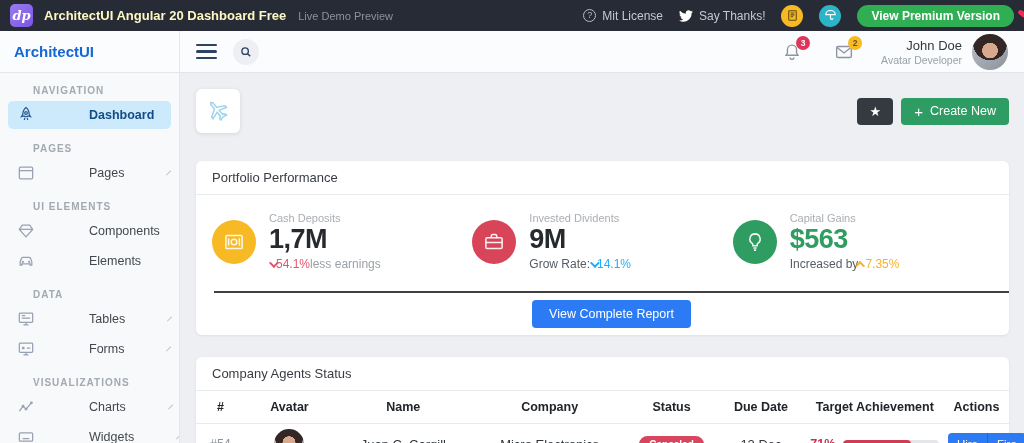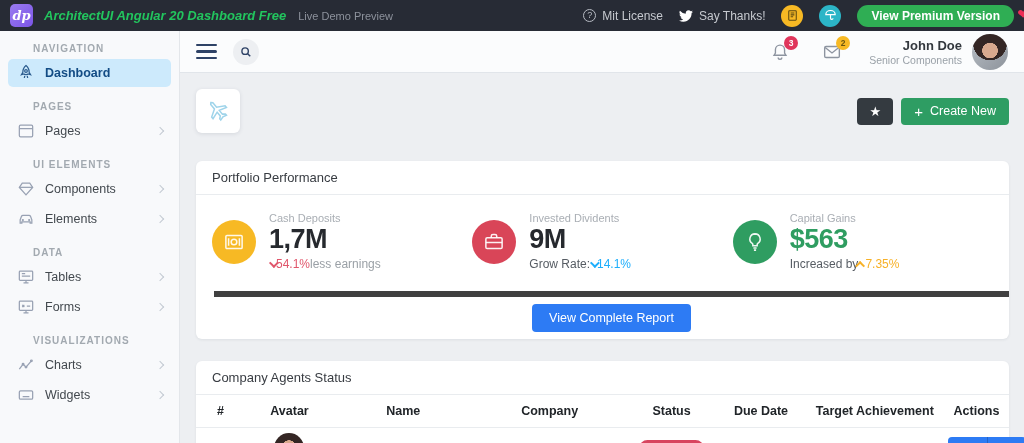--- a/index.html
+++ b/index.html
@@ -3,41 +3,41 @@
 <meta charset="utf-8">
 <style>
   * { margin:0; padding:0; box-sizing:border-box; }
   html,body { width:1024px; height:443px; overflow:hidden; }
   body { font-family:"Liberation Sans", sans-serif; background:#edeff2; }
   .app { width:1024px; height:443px; display:flex; flex-direction:column; overflow:hidden; }
 
   
   .topbar { position:relative; height:31px; background:#272b35; display:flex; align-items:center; padding:0 10px; flex:0 0 auto; overflow:hidden; }
   .dp-logo { width:23px; height:23px; border-radius:5px; background:linear-gradient(135deg,#9a7cf0,#7b54e6); color:#fff; font-family:"DejaVu Serif", serif; font-style:italic; font-weight:bold; font-size:13px; display:flex; align-items:center; justify-content:center; }
-  .tb-title { margin-left:11px; color:#22c55e; font-size:13px; font-weight:bold;font-style:italic; }
+  .tb-title { margin-left:11px; color:#fef9c3; font-size:13px; font-weight:bold; }
   .tb-sub { margin-left:12px; color:#8d929c; font-size:11px; }
   .tb-right { margin-left:auto; display:flex; align-items:center; gap:16px; }
   .tb-link { display:flex; align-items:center; gap:6px; color:#c6c9cf; font-size:12px; cursor:pointer; }
   .help-circle { width:13px; height:13px; border:1.3px solid #b8bcc4; border-radius:50%; font-size:9px; line-height:11px; text-align:center; color:#b8bcc4; }
   .tb-circle { width:22px; height:22px; border-radius:50%; display:flex; align-items:center; justify-content:center; cursor:pointer; }
   .tb-circle.yellow { background:#f7b924; }
   .tb-circle.teal { background:#2cb5c7; }
   .premium-btn { height:22px; border:none; border-radius:11px; background:#2fae54; color:#fff; font-size:12px; font-weight:bold; padding:0 14px; cursor:pointer; font-family:inherit; }
   .heart-cut { position:absolute; right:-5px; top:6px; color:#ef2d56; font-size:14px; }
 
   
   .shell { flex:1; display:flex; min-height:0; }
 
   
   .sidebar { width:180px; flex:0 0 180px; background:#f8f9fb; border-right:1px solid #e3e6ea; display:flex; flex-direction:column; }
   .brand { height:42px; flex:0 0 42px; display:flex; align-items:center; padding:0 14px; background:#fbfcfd; border-bottom:1px solid #e3e6ea; color:#1567d3; font-size:15px; font-weight:bold; }
   .nav { padding:10px 0 0 0; overflow:hidden; }
   .nav-heading { margin:14px 14px 5px 14px; font-size:10px; font-weight:bold; letter-spacing:1px; color:#a2a9b0;padding-left:19px; }
   .nav-heading:first-child { margin-top:2px; }
-  .nav-item { display:flex; align-items:center; height:28px; margin:2px 8px; padding:0 8px; border-radius:5px; color:#42484e; font-size:12.5px; cursor:pointer; }
+  .nav-item { display:flex; align-items:center; height:28px; margin:2px 8px; padding:0 8px; border-radius:5px; color:#42484e; font-size:12.5px; cursor:pointer;gap:44px; }
   .nav-item .nicon { width:20px; height:20px; margin-right:9px; color:#98a1b3; flex:0 0 20px; }
   .nav-item .nicon svg { width:20px; height:20px; }
   .nav-item.active { background:#cdeafc; color:#134c85; font-weight:bold; }
   .nav-item.active .nicon { color:#2c5d8f; }
   .rchev { margin-left:auto; width:6px; height:6px; border-style:solid; border-color:#c3c9d2; border-width:1.5px 1.5px 0 0; transform:rotate(45deg); }
 
   
   .main { flex:1; display:flex; flex-direction:column; min-width:0; }
   .header2 { height:42px; flex:0 0 42px; background:#fbfcfd; border-bottom:1px solid #e1e5ea; display:flex; align-items:center; padding:0 16px; }
   .burger { display:flex; flex-direction:column; gap:4px; cursor:pointer; margin-right:16px; }
@@ -46,21 +46,21 @@
   .search-btn svg { width:14px; height:14px; }
   .h2-right { margin-left:auto; display:flex; align-items:center; }
   .icon-wrap { position:relative; width:22px; height:22px; color:#8d94a0; cursor:pointer; }
   .icon-wrap svg { width:22px; height:22px; }
   .icon-wrap.bell { margin-right:30px; }
   .icon-wrap.mail { margin-right:26px; }
   .badge { position:absolute; top:-5px; right:-7px; min-width:14px; height:14px; border-radius:50%; font-size:8.5px; font-weight:bold; display:flex; align-items:center; justify-content:center; }
   .badge.red { background:#e0355b; color:#fff; }
   .badge.yellow { background:#f7b924; color:#6b5510; }
   .user-meta { text-align:right; margin-right:10px; }
-  .user-name { font-size:13px; font-weight:bold; color:#33383e; }
+  .user-name { font-size:13px; font-weight:normal; color:#33383e; }
   .user-role { font-size:10.5px; color:#9aa1a8; margin-top:1px; }
   .avatar { width:36px; height:36px; border-radius:50%; cursor:pointer;
     background:
       radial-gradient(circle at 50% 46%, #d9a98e 0 29%, transparent 30%),
       radial-gradient(circle at 50% 26%, #342624 0 52%, transparent 53%),
       linear-gradient(135deg,#b9bfc6,#8d939b); }
 
   
   .content { flex:1; overflow:hidden; padding:16px 15px 0 16px; background:#edeff2; }
 
@@ -88,21 +88,21 @@
   .stat-value { font-size:27px; font-weight:bold; color:#26292e; line-height:1.15; letter-spacing:-.5px; }
   .stat-value.green { color:#2f9d61; }
   .stat-sub { display:flex; align-items:center; font-size:12px; margin-top:2px; color:#565c63; }
   .chev { width:7px; height:7px; border-style:solid; border-width:0 2px 2px 0; display:inline-block; }
   .chev.down { transform:rotate(45deg) translateY(-2px); }
   .chev.up { transform:rotate(-135deg) translateY(-2px); }
   .c-red { color:#e0566b; border-color:#e0566b; }
   .c-cyan { color:#1daefc; border-color:#1daefc; }
   .c-orange { color:#f7b127; border-color:#f7b127; }
   .c-gray { color:#9aa0a6; }
-  .card-footer { border-top:6px solid #404040; padding:7px; display:flex; justify-content:center;margin-left:18px; }
+  .card-footer { border-top:2px solid #404040; padding:7px; display:flex; justify-content:center;margin-left:18px; }
   .report-btn { border:none; border-radius:4px; background:#2d7bf4; color:#fff; font-size:12.5px; padding:7px 17px; cursor:pointer; font-family:inherit; }
 
   
   .agents-card { margin-bottom:0; }
   table { width:100%; border-collapse:collapse; table-layout:fixed; }
   th { font-size:12.5px; font-weight:bold; color:#212529; text-align:center; padding:9px 4px; border-bottom:1px solid #e9ecef; }
   td { font-size:13px; color:#2f343a; text-align:center; padding:5px 4px; vertical-align:middle; }
   .col-id { width:6%; } .col-av { width:11%; } .col-name { width:17%; } .col-co { width:19%; }
   .col-st { width:11%; } .col-due { width:11%; } .col-tg { width:17%; } .col-ac { width:8%; }
   .row-id { color:#8d939a; font-size:12.5px; }
@@ -160,20 +160,21 @@
         </span>
       </div>
       <button class="premium-btn">View Premium Version</button>
     </div>
     <span class="heart-cut">❤</span>
   </div>
 
   <div class="shell">
 
     <aside class="sidebar">
+      <div class="brand">ArchitectUI</div>
       <nav class="nav">
 
         <div class="nav-heading">NAVIGATION</div>
         <div class="nav-item active">
           <span class="nicon">
             <svg viewBox="0 0 24 24" fill="none" stroke="currentColor" stroke-width="1.5">
                 <path d="M12 3c2.8 2.2 3.8 5.2 3.8 8.1l1.7 2.9-2.9-.8c-.7.8-4.5.8-5.2 0l-2.9.8 1.7-2.9C8.2 8.2 9.2 5.2 12 3z"></path>
                 <circle cx="12" cy="9.5" r="1.6"></circle>
                 <path d="M10.5 15.5 10 18m3.5-2.5.5 2.5"></path>
               </svg>
@@ -290,21 +291,21 @@
           </div>
           <div class="icon-wrap mail">
             <svg viewBox="0 0 24 24" fill="none" stroke="currentColor" stroke-width="1.5">
                 <rect x="4" y="6" width="16" height="12" rx="1.5"></rect>
                 <path d="m4.5 7 7.5 6 7.5-6"></path>
               </svg>
             <span class="badge yellow">2</span>
           </div>
           <div class="user-meta">
             <div class="user-name">John Doe</div>
-            <div class="user-role">Senior Components</div>
+            <div class="user-role">Avatar Developer</div>
           </div>
           <div class="avatar"></div>
         </div>
       </div>
 
       <div class="content">
 
         <div class="title-row">
           <div class="title-icon">
             <svg viewBox="0 0 24 24" fill="none" stroke="#9fd4ea" stroke-width="1.3">

